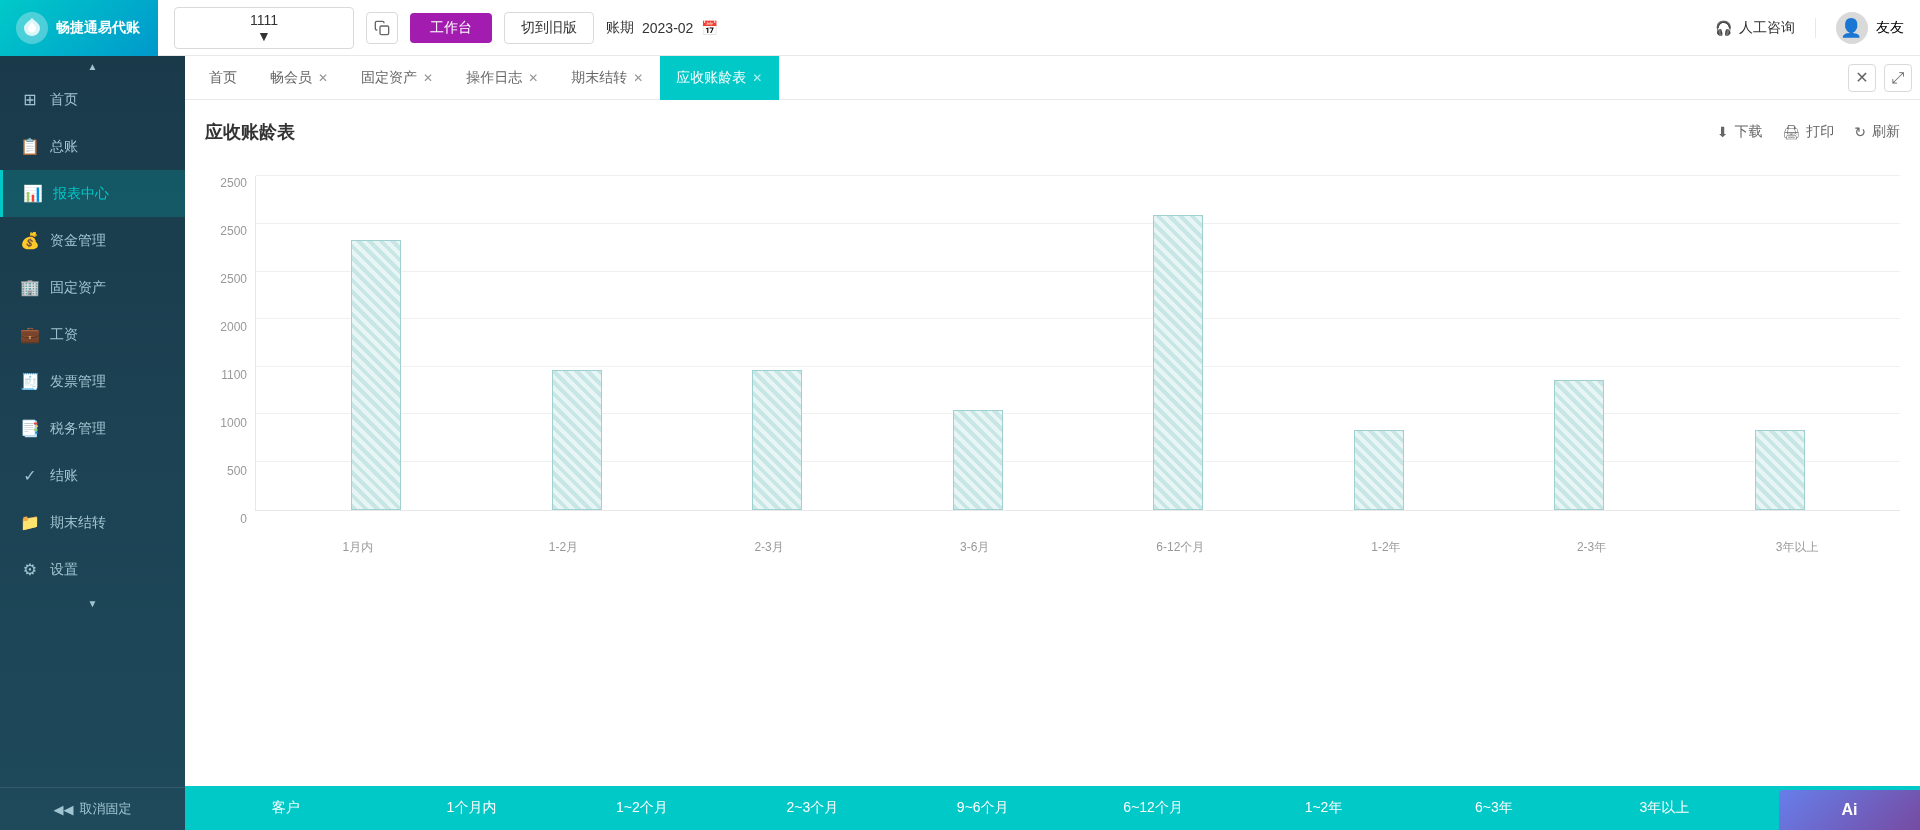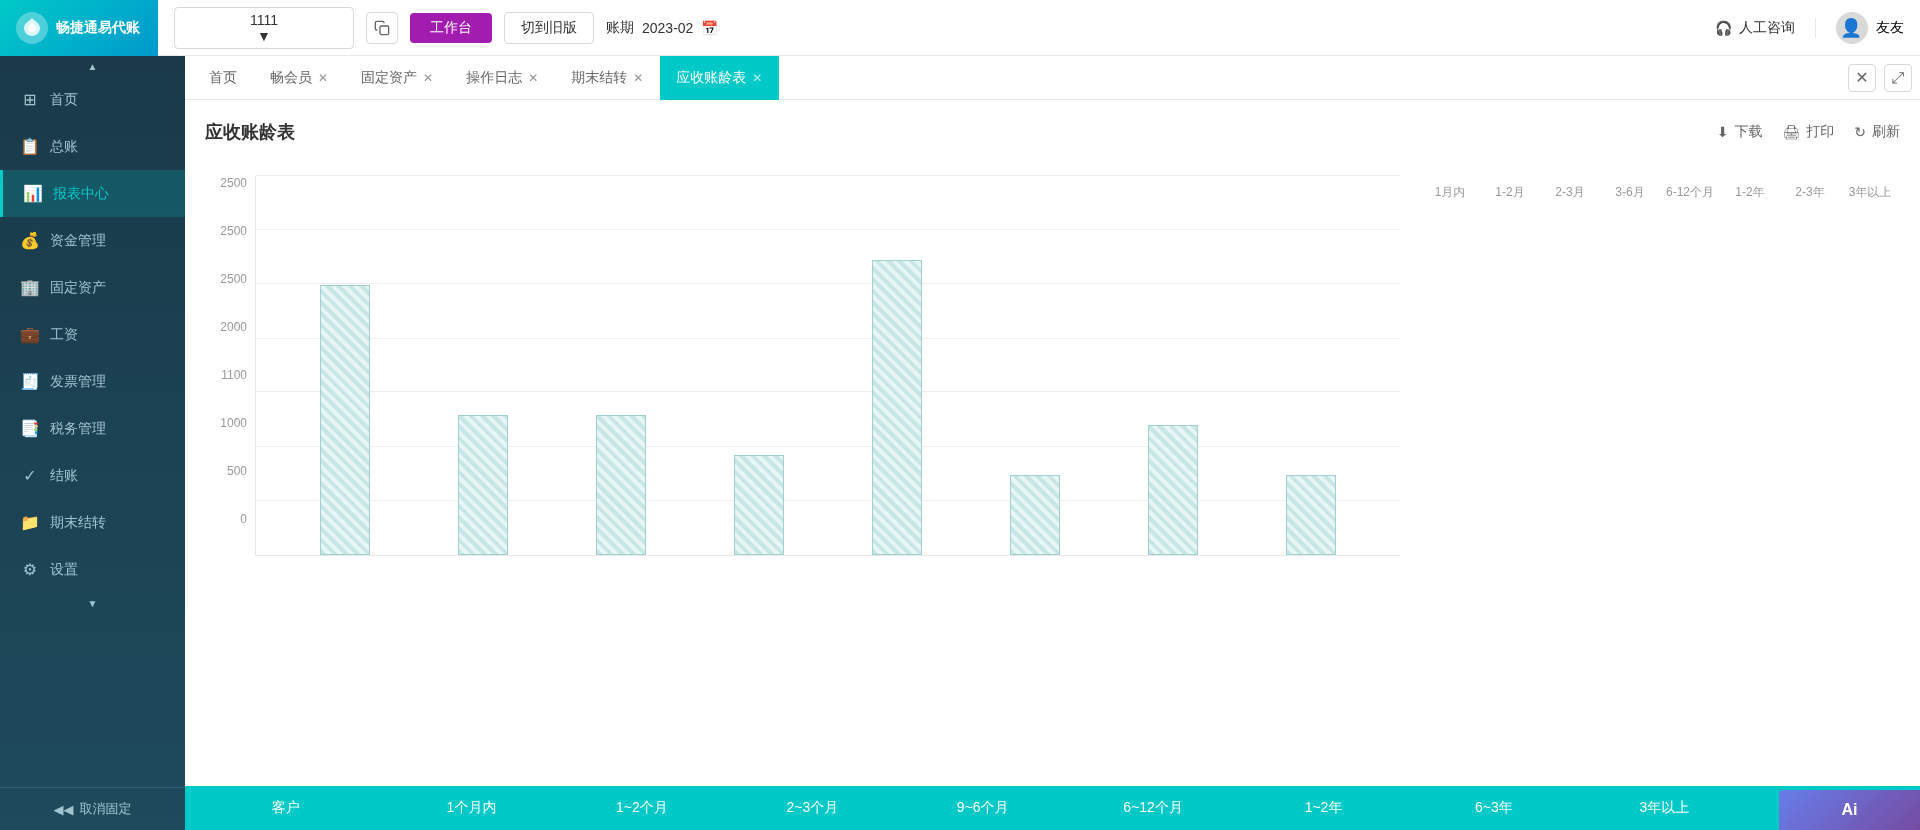--- a/index.html
+++ b/index.html
@@ -289,21 +289,21 @@
       padding-right: 8px;
     }
     .y-label {
       font-size: 12px;
       color: #999;
     }
     .chart-inner {
       flex: 1;
       position: relative;
       display: flex;
-      flex-direction: row;
+      flex-direction: column;
       gap: 20px;
     }
     .chart-grid {
       flex: 1;
       position: relative;
       border-left: 1px solid #e8e8e8;
       border-bottom: 1px solid #e8e8e8;
     }
     .grid-line {
       position: absolute;

